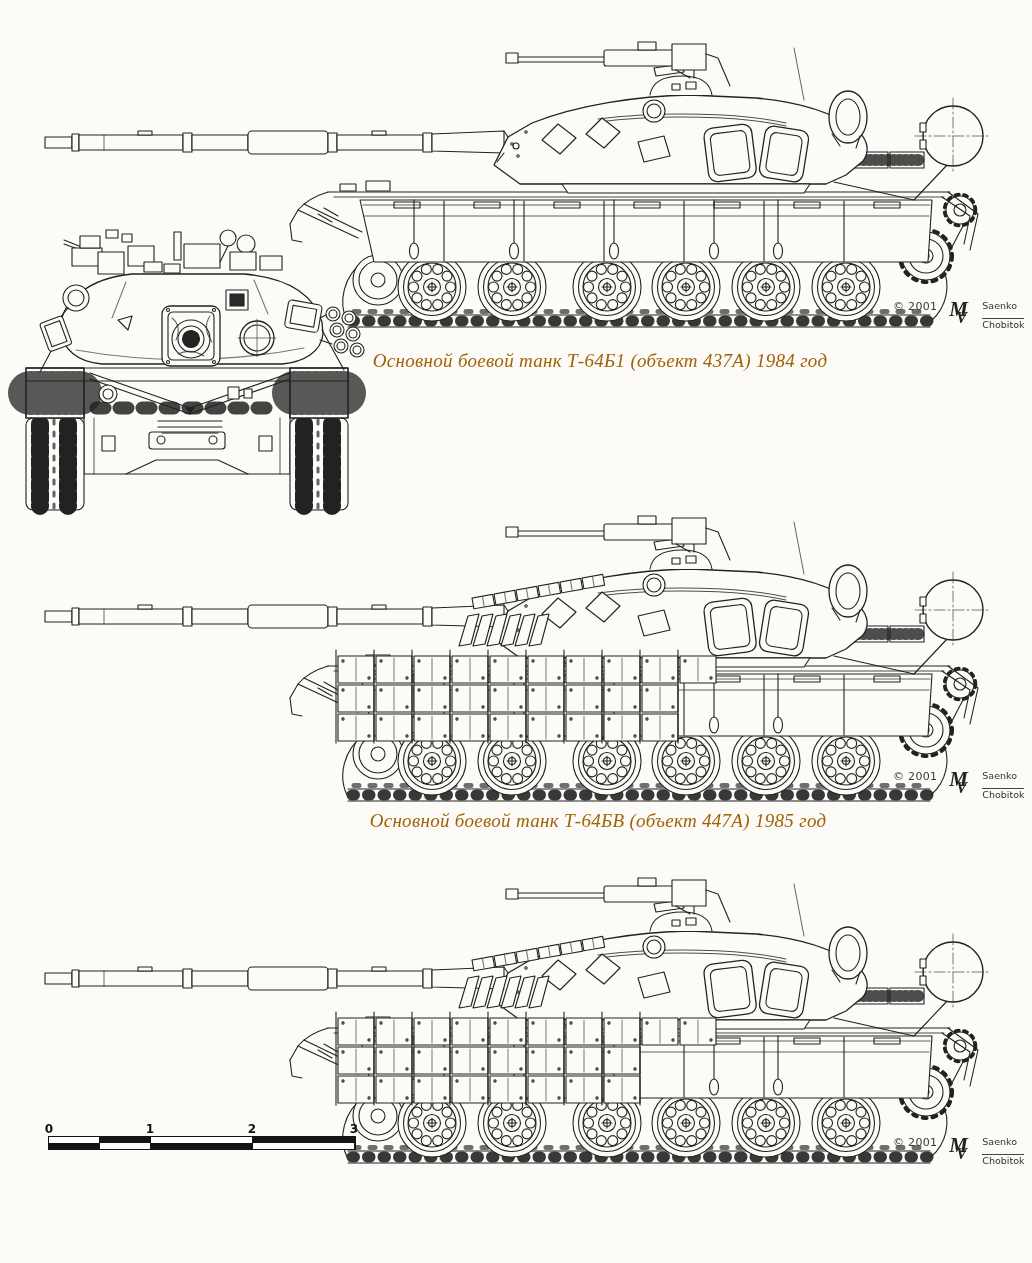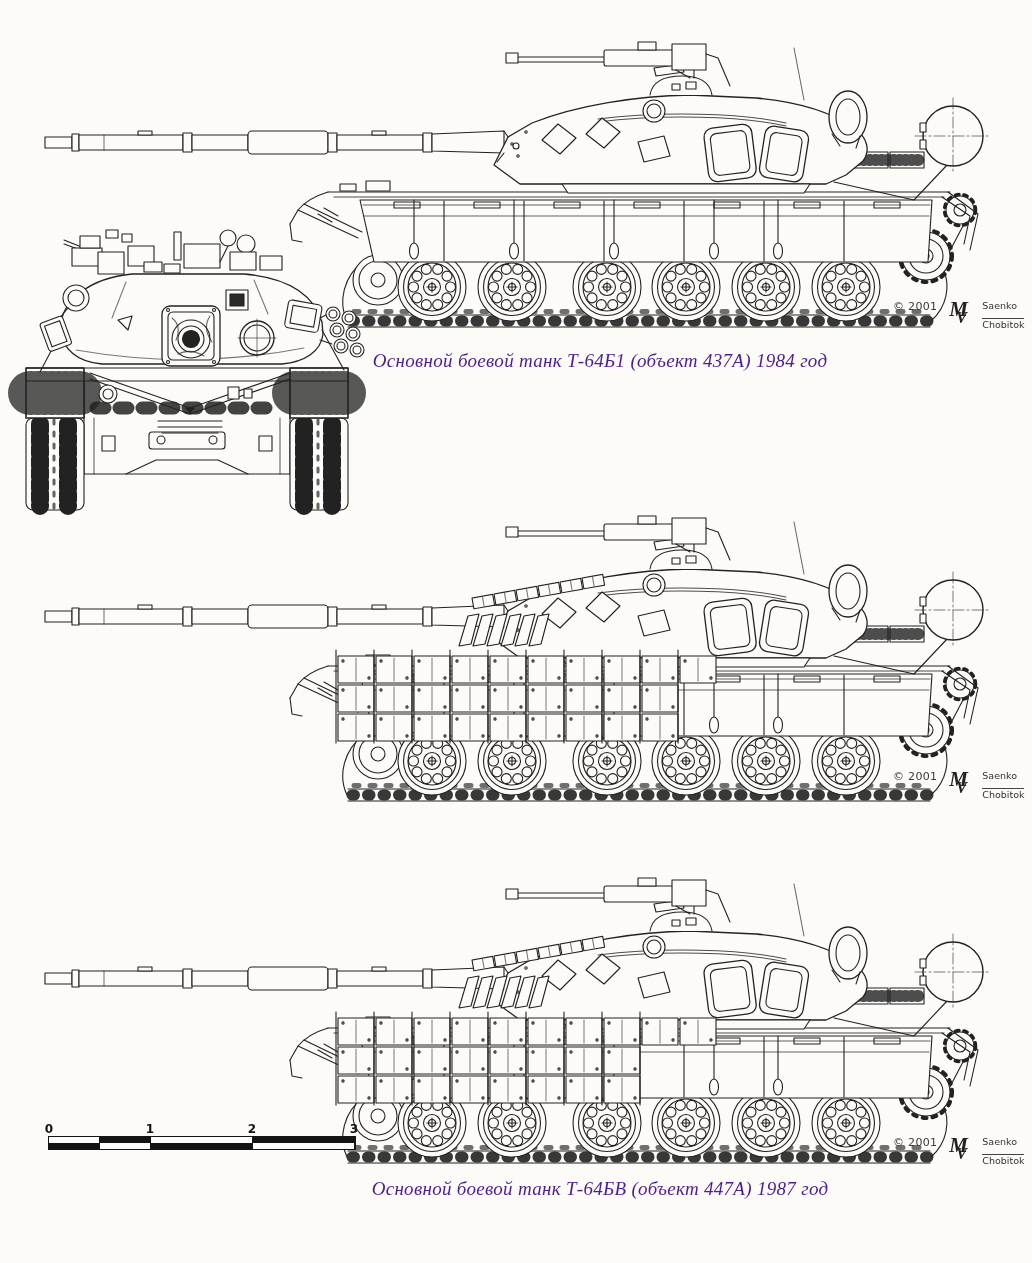--- a/index.html
+++ b/index.html
@@ -2,21 +2,21 @@
 <html><head>
 <meta charset="utf-8">
 <style>
   html,body{margin:0;padding:0;background:#efeeea;}
   #sheet{position:relative;width:1032px;height:1263px;margin:0 auto;background:#fcfbf8;overflow:hidden;
          font-family:"Liberation Serif",serif;}
   svg{position:absolute;overflow:visible;}
   .ink{stroke:#222;stroke-width:1.1;fill:none;stroke-linejoin:round;stroke-linecap:round;}
   .caption{position:absolute;transform:translateX(-50%);white-space:nowrap;
            font-family:"Liberation Serif",serif;font-style:italic;font-size:19px;
-           color:#4c1d95;letter-spacing:.3px;}
+           color:#a16207;letter-spacing:.3px;}
   .cw{position:absolute;display:flex;align-items:flex-start;gap:12px;color:#3a3a3a;}
   .cw-year{font-family:"DejaVu Sans",sans-serif;font-size:11px;letter-spacing:.3px;}
   .cw-mono{position:relative;width:21px;height:28px;}
   .cw-mono .m1{position:absolute;left:0;top:-3px;font:italic bold 21px "Liberation Serif",serif;color:#222;}
   .cw-mono .m2{position:absolute;left:7px;top:9px;font:italic bold 16px "Liberation Serif",serif;color:#222;}
   .cw-names{display:flex;flex-direction:column;font-family:"DejaVu Sans",sans-serif;
             font-size:9.5px;line-height:11px;color:#333;}
   .cw-names .n1{border-bottom:1px solid #444;padding-bottom:7px;}
   .scalebar{position:absolute;left:46px;top:1122px;width:312px;}
   .sb-labels{position:relative;height:14px;font:bold 12px "DejaVu Sans",sans-serif;color:#111;}
@@ -485,21 +485,21 @@
   <use href="#tank-side"></use>
       <use href="#era-1985"></use>
 </svg>
 
 <svg style="left:42px;top:860px" width="968" height="312" viewBox="0 0 968 312">
   <use href="#tank-side"></use>
       <use href="#era-1987"></use>
 </svg>
 
 <div class="caption" style="left:600px;top:350px">Основной боевой танк Т-64Б1 (объект 437А) 1984 год</div>
-<div class="caption" style="left:600px;top:1178px">Основной боевой танк Т-64БВ (объект 447А) 1987 год</div>
+<div class="caption" style="left:598px;top:810px">Основной боевой танк Т-64БВ (объект 447А) 1985 год</div>
 
 <div class="cw" style="left:893px;top:300px">
   <span class="cw-year">© 2001</span>
   <span class="cw-mono">
         <span class="m1">M</span>
         <span class="m2">V</span>
       </span>
   <span class="cw-names">
     <span class="n1">Saenko</span>
     <span class="n2">Chobitok</span>

